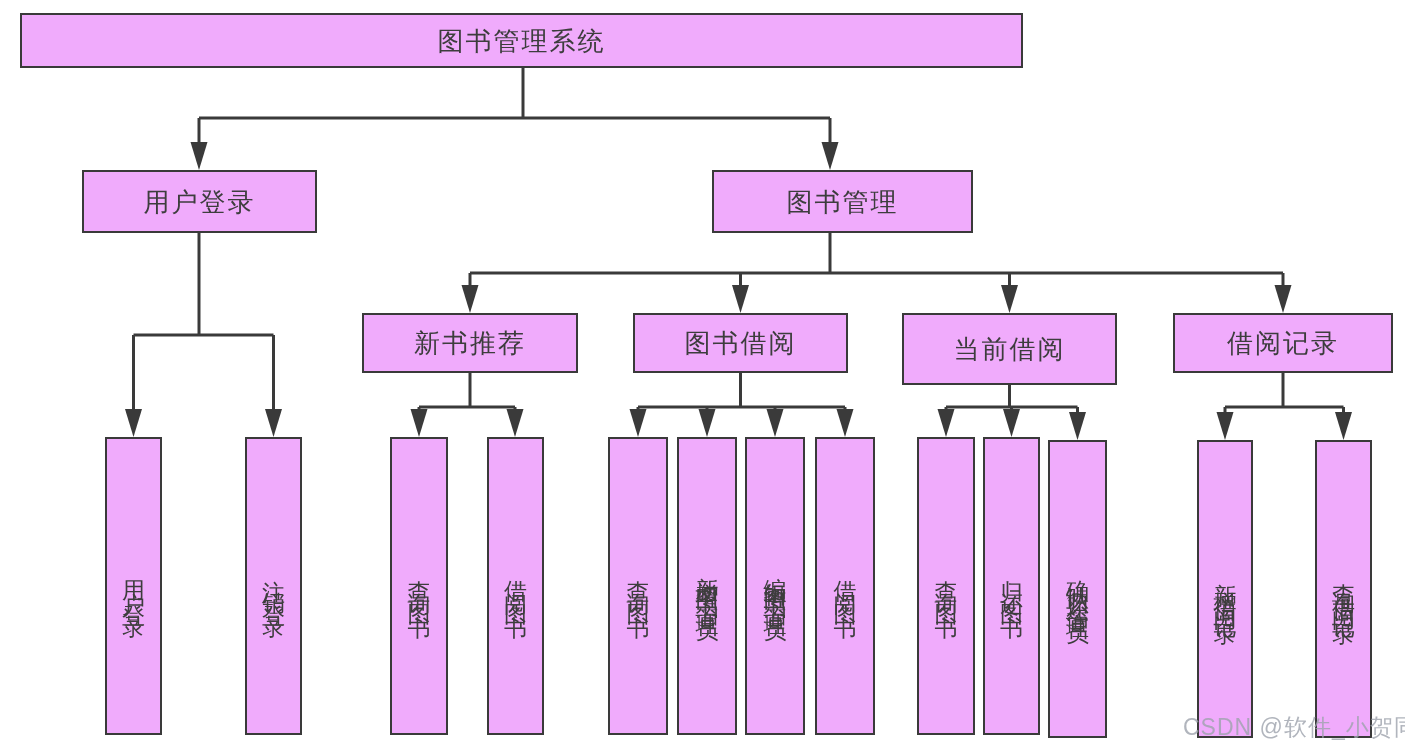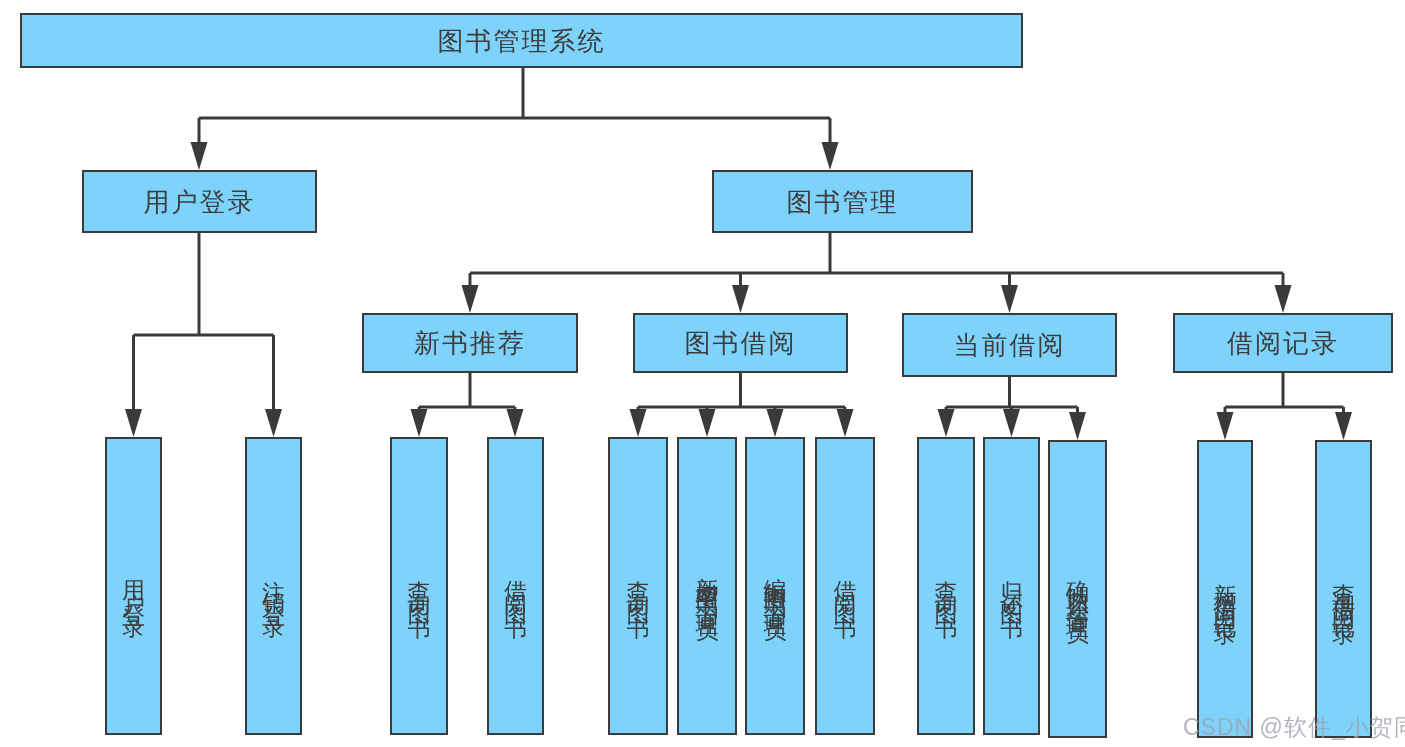--- a/index.html
+++ b/index.html
@@ -2,21 +2,21 @@
 <html><head>
 <meta charset="utf-8">
 <style>
   html,body{margin:0;padding:0;background:#ffffff;}
   .canvas{
     position:relative;width:1405px;height:747px;background:#ffffff;
     font-family:"Liberation Sans",sans-serif;overflow:hidden;
   }
   #connector-layer{position:absolute;left:0;top:0;pointer-events:none;z-index:1;}
   .node{
-    position:absolute;box-sizing:border-box;background:#7dd3fc;
+    position:absolute;box-sizing:border-box;background:#f0abfc;
     border:2.5px solid #3a3a3a;color:#3d3d3d;
     display:flex;align-items:center;justify-content:center;
     z-index:2;line-height:1;
   }
   .h-label{font-size:26px;letter-spacing:2px;white-space:nowrap;}
   .v-node{
     writing-mode:vertical-rl;text-orientation:mixed;
     font-size:23px;
   }
   .v4{letter-spacing:12px;}
@@ -88,21 +88,21 @@
       <polygon points="1343.5,440 1335,412 1352,412" fill="#3a3a3a"></polygon>
     </svg>
 
   <div class="node h-label" style="left:20px;top:13px;width:1003px;height:55px">图书管理系统</div>
 
   <div class="node h-label" style="left:82px;top:170px;width:235px;height:63px">用户登录</div>
   <div class="node h-label" style="left:712px;top:170px;width:261px;height:63px">图书管理</div>
 
   <div class="node h-label" style="left:362px;top:313px;width:216px;height:60px">新书推荐</div>
   <div class="node h-label" style="left:633px;top:313px;width:215px;height:60px">图书借阅</div>
-  <div class="node h-label" style="left:902px;top:313px;width:215px;height:64px">当前借阅</div>
+  <div class="node h-label" style="left:902px;top:313px;width:215px;height:72px">当前借阅</div>
   <div class="node h-label" style="left:1173px;top:313px;width:220px;height:60px">借阅记录</div>
 
   <div class="node v-node v4" style="left:105px;top:437px;width:57px;height:298px">用户登录</div>
   <div class="node v-node v4" style="left:245px;top:437px;width:57px;height:298px">注销登录</div>
 
   <div class="node v-node v4" style="left:390px;top:437px;width:58px;height:298px">查询图书</div>
   <div class="node v-node v4" style="left:487px;top:437px;width:57px;height:298px">借阅图书</div>
 
   <div class="node v-node v4" style="left:608px;top:437px;width:60px;height:298px">查询图书</div>
   <div class="node v-node v9" style="left:677px;top:437px;width:60px;height:298px">新增图书（管理员）</div>

